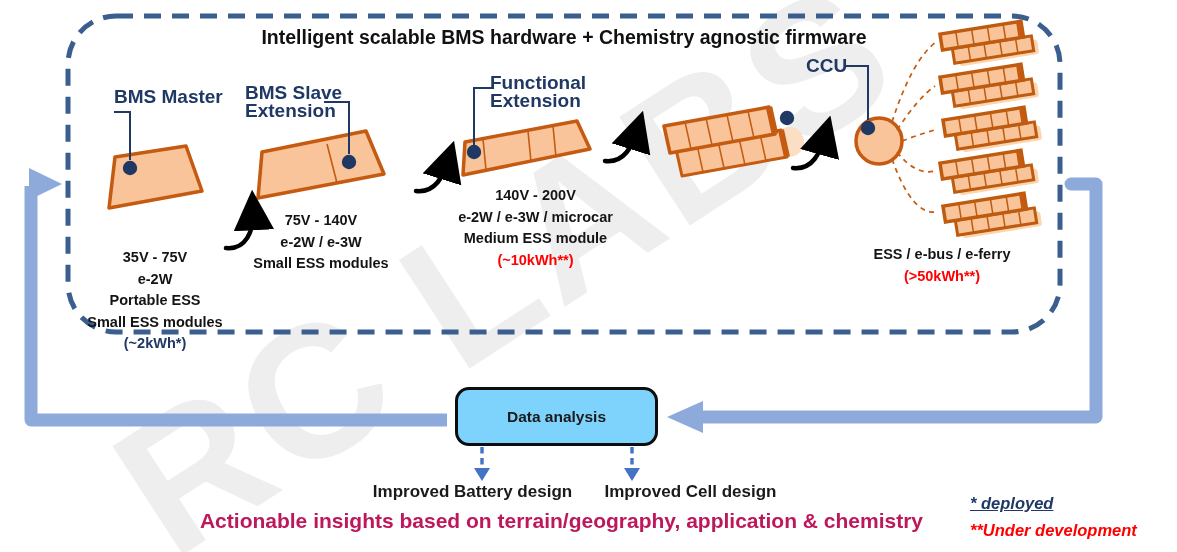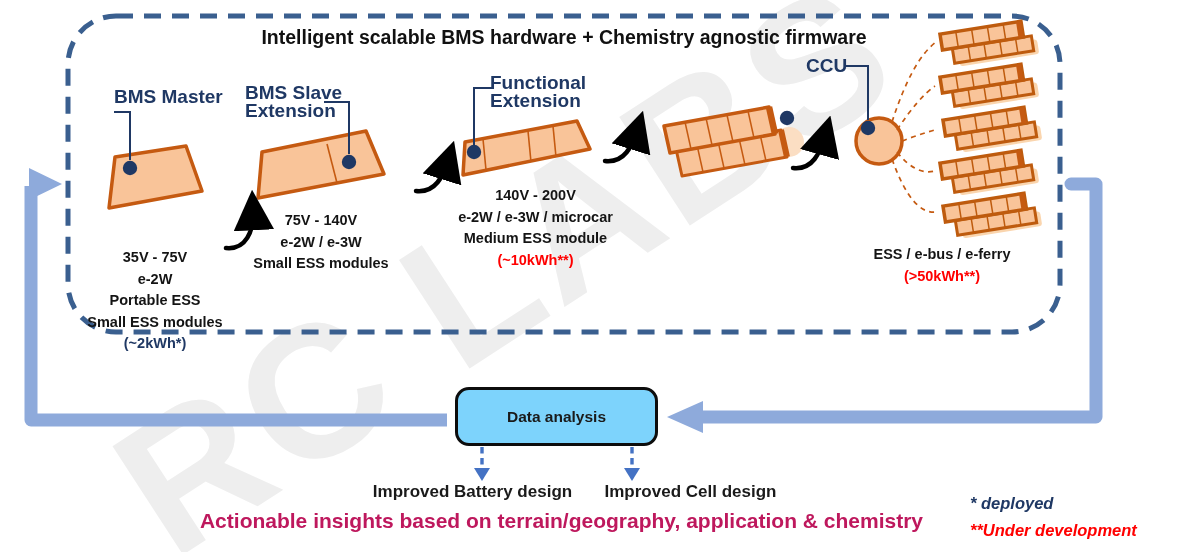--- a/index.html
+++ b/index.html
@@ -245,16 +245,16 @@
 
   <div class="txt analysis-box">
     <span>Data analysis</span>
   </div>
 
   <div class="txt output-lbl" style="left:355px;top:482px;width:235px;">Improved Battery design</div>
   <div class="txt output-lbl" style="left:588px;top:482px;width:205px;">Improved Cell design</div>
 
   <div class="txt footer-line">Actionable insights based on terrain/geography, application &amp; chemistry</div>
 
-  <div class="txt legend-item" style="left:970px;top:494px;color:#1F3864;">* deployed</div>
+  <div class="txt legend-item" style="left:970px;top:494px;color:#1F3864;text-decoration:underline;">* deployed</div>
   <div class="txt legend-item" style="left:970px;top:521px;color:#FF0000;">**Under development</div>
 
 </div>
 
 </body></html>

